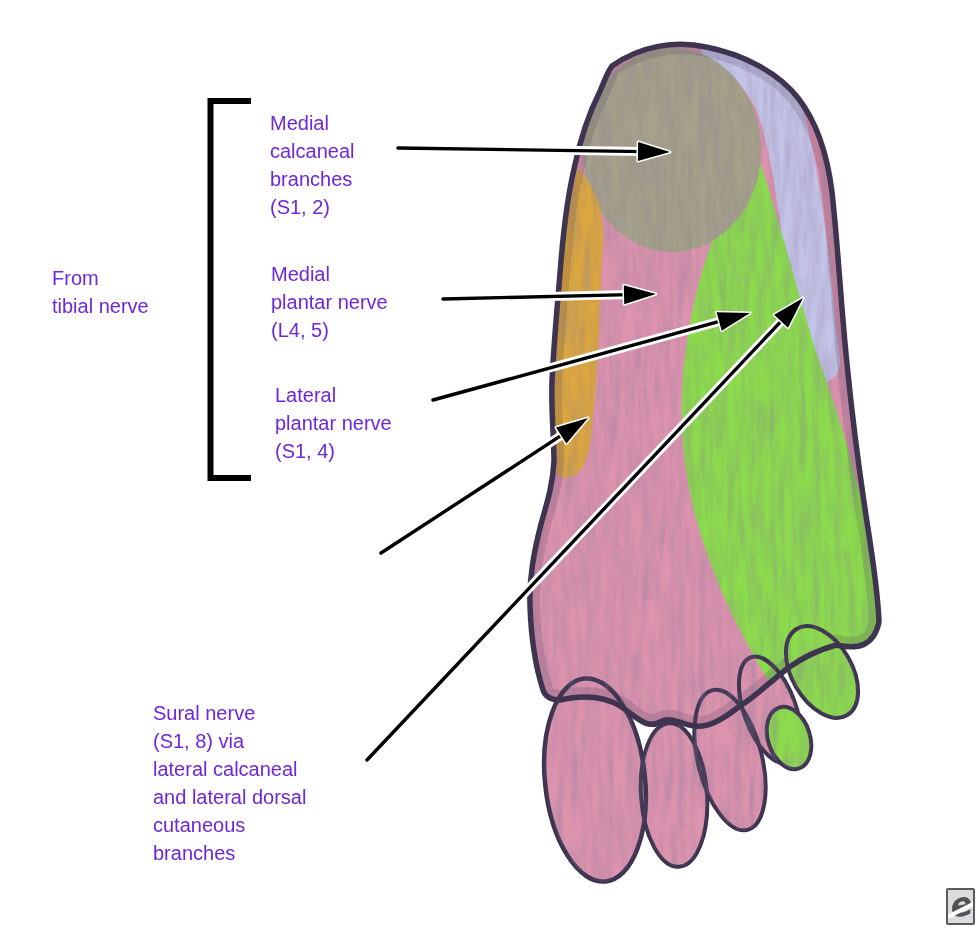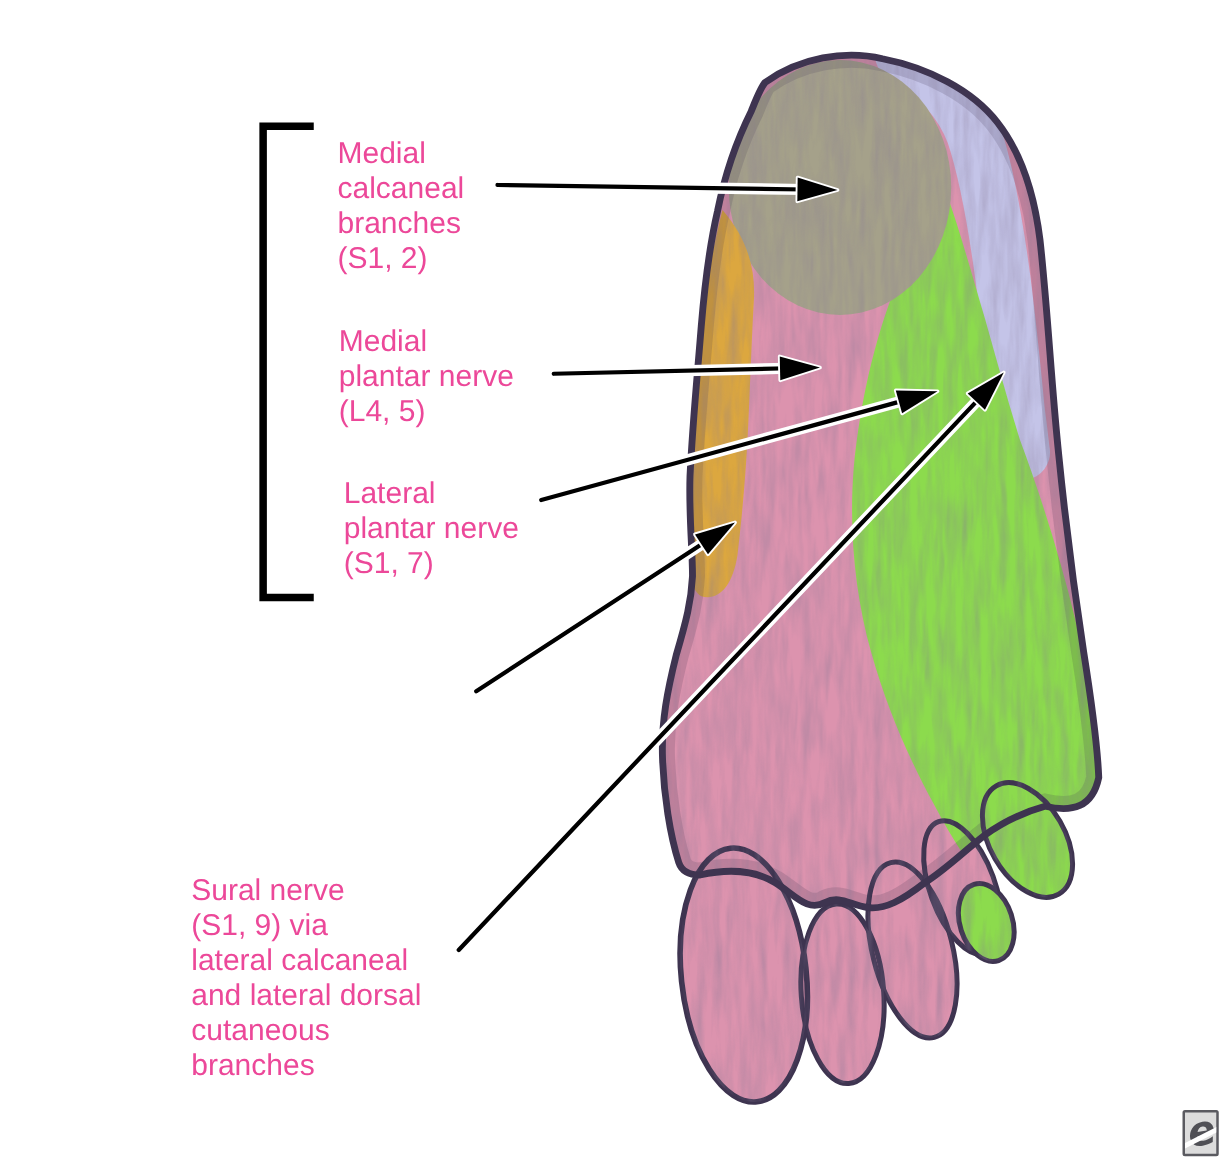--- a/index.html
+++ b/index.html
@@ -1,19 +1,19 @@
 <!DOCTYPE html>
 <html><head>
 <meta charset="utf-8">
 <style>
   html,body{margin:0;padding:0;background:#ffffff;}
   .stage{position:relative;width:980px;height:932px;background:#ffffff;overflow:hidden;
          font-family:"Liberation Sans",sans-serif;}
   .stage svg{position:absolute;left:0;top:0;}
-  .label{position:absolute;font-size:24px;line-height:28px;color:#ec4899;
+  .label{position:absolute;font-size:20px;line-height:28px;color:#6d28d9;
          white-space:pre-line;letter-spacing:0;}
   .casing{stroke:#ffffff;stroke-width:9;stroke-linecap:round;fill:none;}
   .shaft{stroke:#000;stroke-width:3.4;stroke-linecap:round;fill:none;}
   .head{fill:#000;stroke:#ffffff;stroke-width:3;paint-order:stroke;stroke-linejoin:round;}
   .bracket{fill:none;stroke:#000;stroke-width:6;stroke-linecap:square;}
   .logo{position:absolute;left:946px;top:888px;width:29px;height:37px;background:#dcdcdc;
         border:2px solid #5a5a60;border-radius:2px;box-sizing:border-box;overflow:hidden;}
   .logo-e{position:absolute;left:2px;top:-5px;font-family:"DejaVu Sans",sans-serif;
           font-weight:bold;font-style:italic;font-size:33px;color:#505056;
           transform:rotate(-10deg);}
@@ -122,37 +122,39 @@
     </g>
     <g>
       <line class="casing" x1="367" y1="760" x2="785.2" y2="316.9"></line>
       <line class="shaft" x1="367" y1="760" x2="785.2" y2="316.9" stroke="#000000"></line>
       <polygon class="head" points="0,0 -32,-9.5 -32,9.5" transform="translate(803,298) rotate(-46.7)" fill="#000000"></polygon>
     </g>
 
     <path class="bracket" d="M 248,101 L 210.5,101 L 210.5,478 L 248,478" stroke="#000000"></path>
   </svg>
 
+  <div class="label" style="left:52px;top:264px">From
+tibial nerve</div>
 
   <div class="label" style="left:270px;top:109px">Medial
 calcaneal
 branches
 (S1, 2)</div>
 
   <div class="label" style="left:271px;top:260px">Medial
 plantar nerve
 (L4, 5)</div>
 
   <div class="label" style="left:275px;top:381px">Lateral
 plantar nerve
-(S1, 7)</div>
+(S1, 4)</div>
 
 
   <div class="label" style="left:153px;top:699px">Sural nerve
-(S1, 9) via
+(S1, 8) via
 lateral calcaneal
 and lateral dorsal
 cutaneous
 branches</div>
 
   <div class="logo">
     <span class="logo-e">e</span>
     <span class="logo-slash"></span>
   </div>
 

